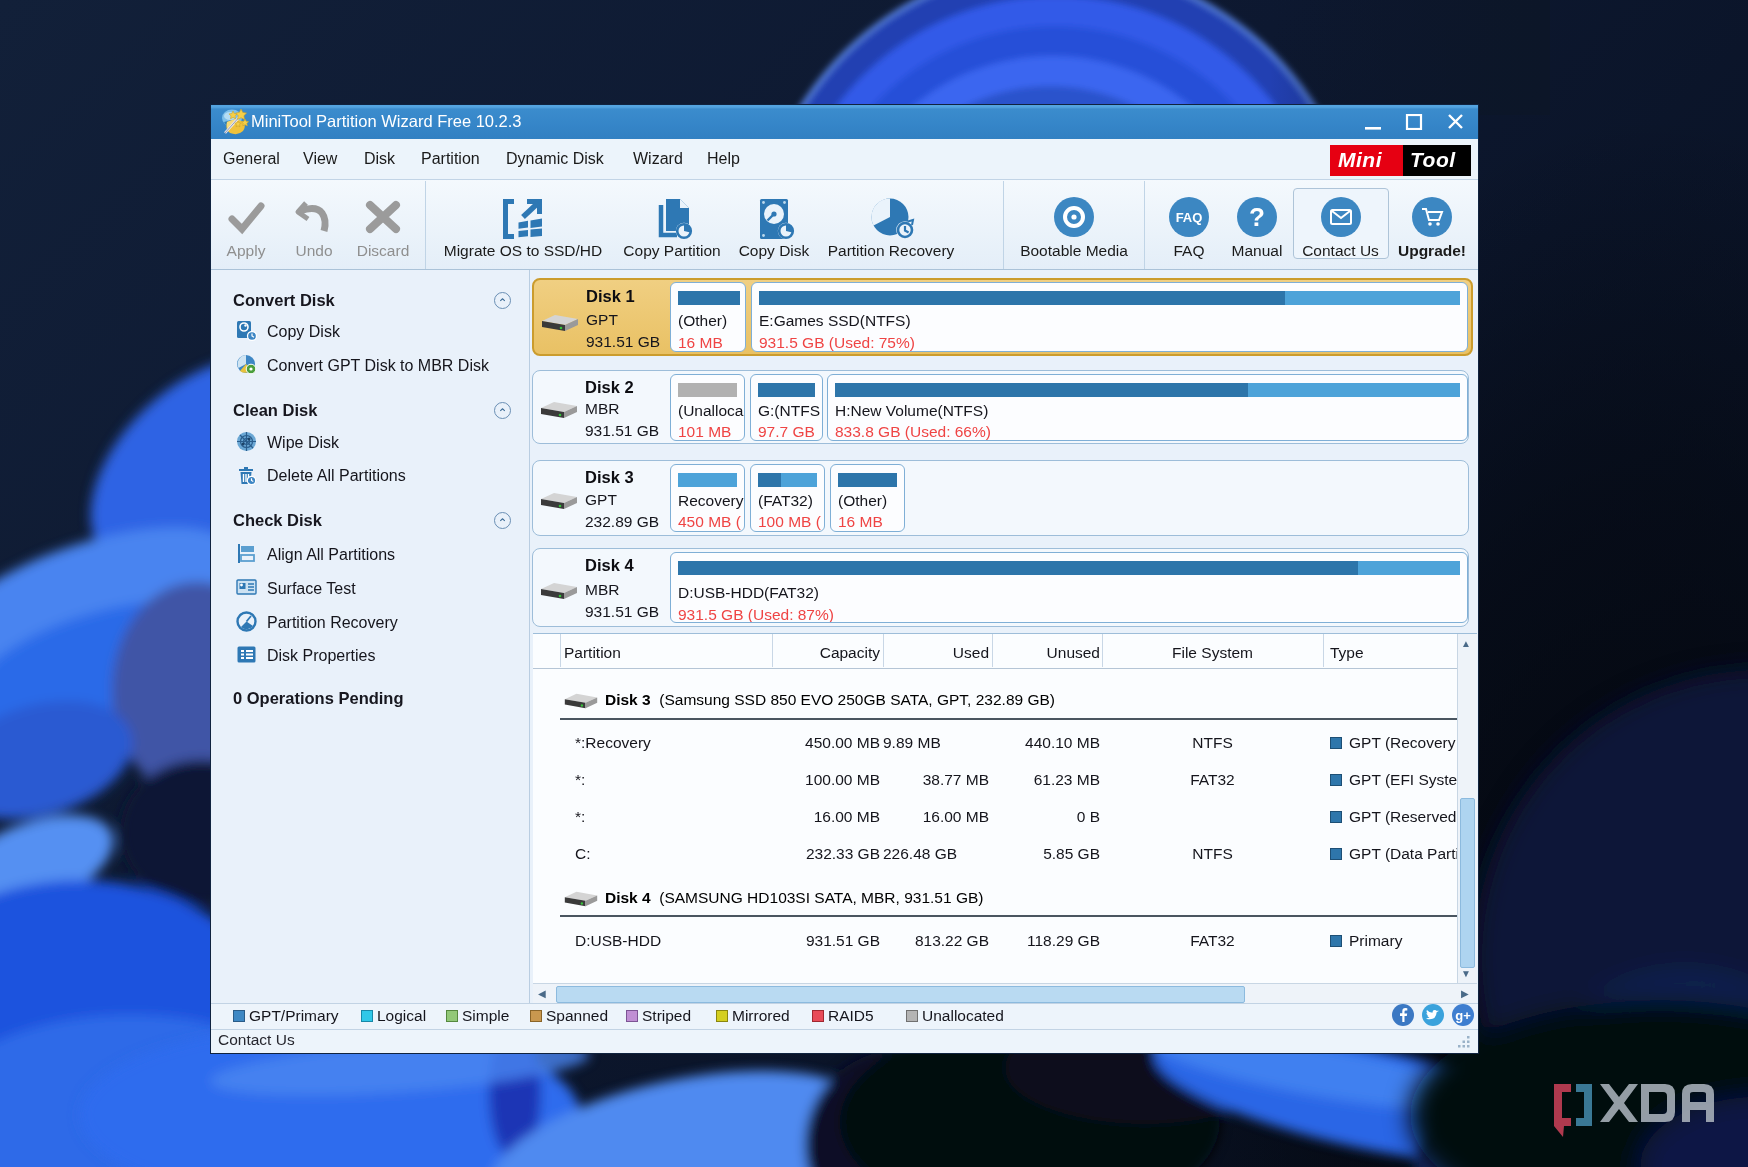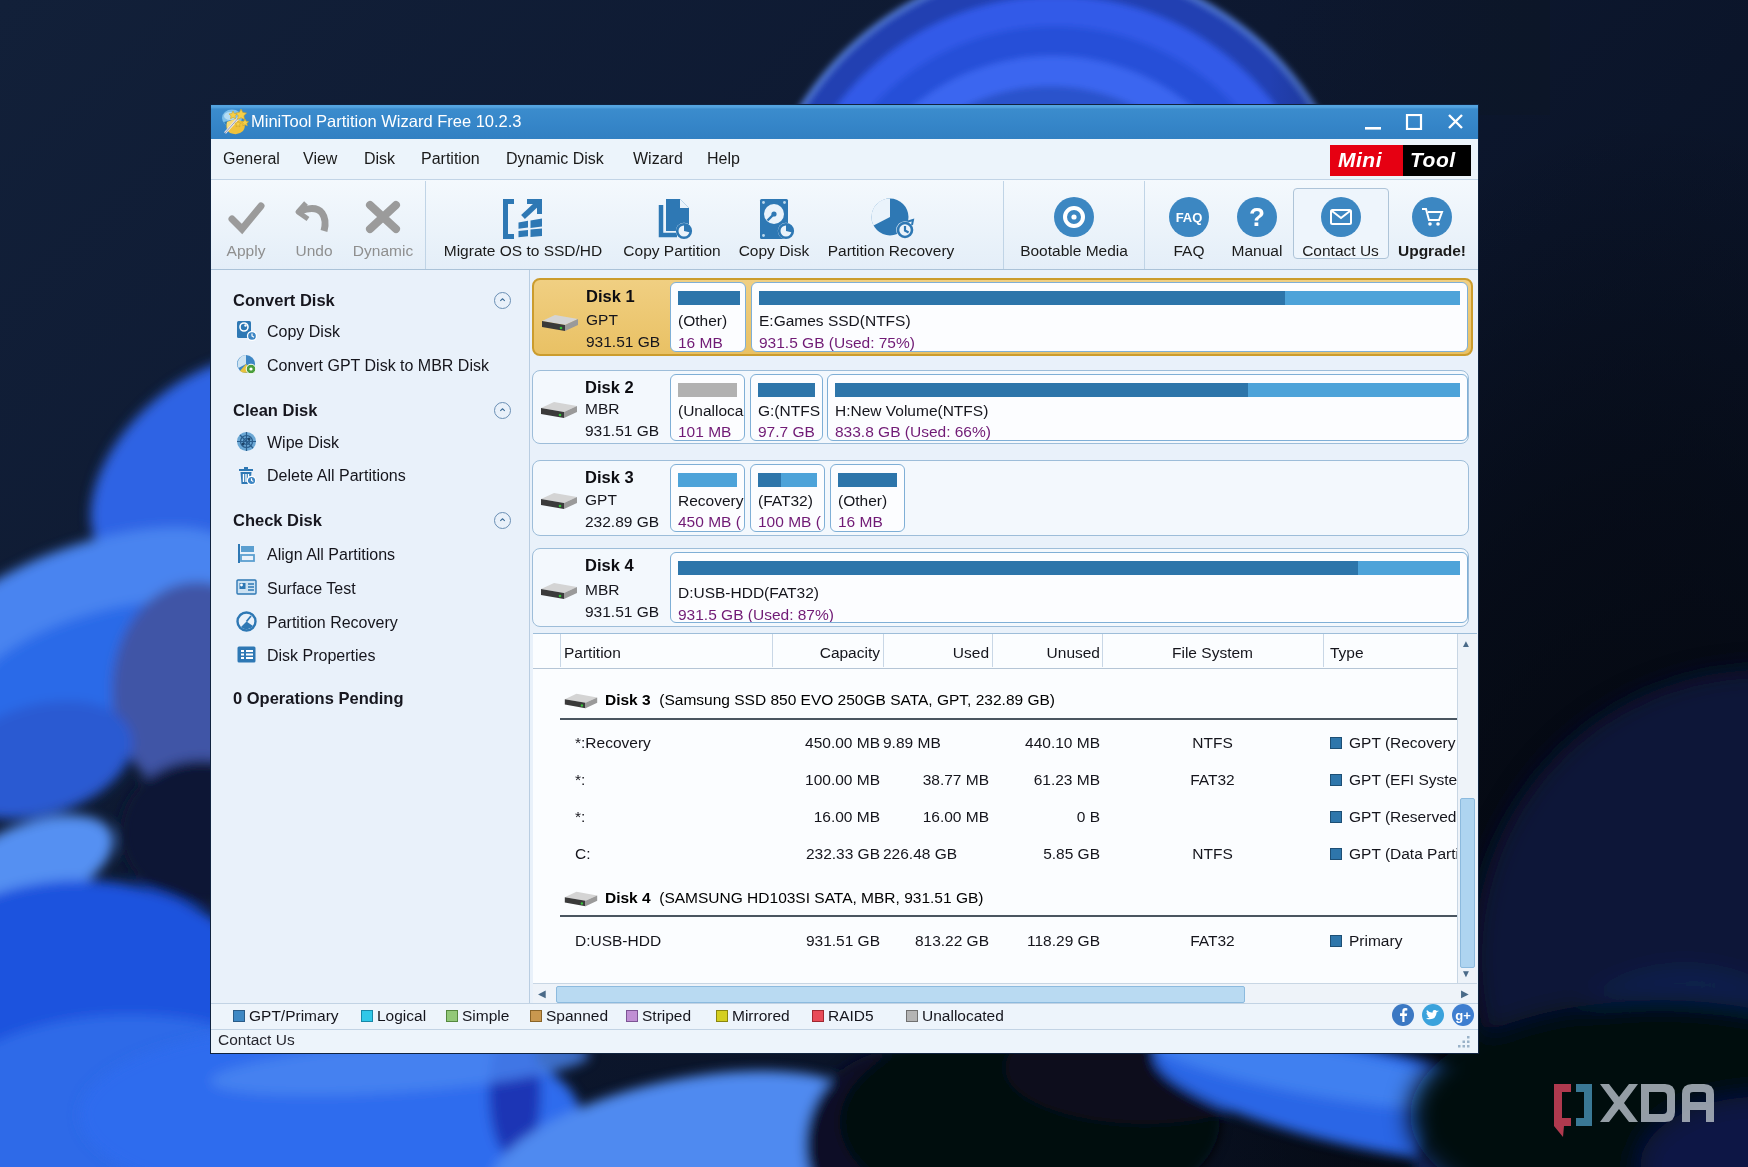--- a/index.html
+++ b/index.html
@@ -23,21 +23,21 @@
 .chev { position:absolute; left:283px; width:17px; height:17px; border:1px solid #6a8fb4; border-radius:50%; color:#3a6a96; font-size:12px; text-align:center; line-height:20px; }
 #main { position:absolute; left:319px; top:165px; width:948px; height:733px; background:#e9f1fa; }
 .dbox { position:absolute; left:2px; width:939px; background:#f3f8fd; border:1px solid #9dbdd9; border-radius:8px; }
 .dbox.sel { background:linear-gradient(#f0cf82,#e9c164); border:2px solid #cb9c2d; }
 .dname { position:absolute; left:52px; top:7px; font-size:16.5px; font-weight:bold; color:#0d0d12; }
 .dline { position:absolute; left:52px; font-size:15.5px; color:#15151c; }
 .dico { position:absolute; left:6px; top:32px; }
 .pb { position:absolute; background:#fcfdff; border:1px solid #7fafd6; border-radius:6px; overflow:hidden; }
 .pbar { position:absolute; left:7px; top:8px; height:14px; background:#2d75aa; }
 .pt1 { position:absolute; left:7px; top:29px; font-size:15.5px; color:#15151c; white-space:nowrap; }
-.pt2 { position:absolute; left:7px; top:51px; font-size:15.5px; color:#701a75; white-space:nowrap; }
+.pt2 { position:absolute; left:7px; top:51px; font-size:15.5px; color:#ef4444; white-space:nowrap; }
 #tablewrap { position:absolute; left:3px; top:363px; width:944px; height:371px; background:#fbfdff; border-top:1px solid #9dbdd9; }
 .th { position:absolute; top:0; height:35px; line-height:37px; font-size:15.5px; color:#15151c; }
 .tvline { position:absolute; top:0; width:1px; height:33px; background:#c9d7e6; }
 .trow { position:absolute; height:37px; line-height:37px; font-size:15.5px; color:#15151c; width:100%; }
 .tc { position:absolute; top:0; height:37px; }
 #legend { position:absolute; left:0; top:898px; width:1267px; height:26px; background:#edf4fb; border-top:1px solid #c2d3e4; }
 .lsq { position:absolute; top:6px; width:12px; height:12px; }
 .llb { position:absolute; top:3px; font-size:15.5px; color:#15151c; }
 #status { position:absolute; left:0; top:924px; width:1267px; height:24px; background:#edf4fb; border-top:1px solid #c2d3e4; font-size:15.5px; color:#26262e; }
 </style>
@@ -184,21 +184,21 @@
       <svg class="tico" width="44" height="40" viewBox="0 0 44 40">
           <path d="M14,6 L6,15 L16,22" stroke="#9b9b9b" stroke-width="5" fill="none" stroke-linejoin="round"></path>
           <path d="M8,14 q16,-6 22,2 q5,7 2,18" stroke="#9b9b9b" stroke-width="7" fill="none"></path>
         </svg>
       <div class="tlbl">Undo</div>
     </div>
     <div class="tbtn" style="left:134px;width:76px;color:#8f8f8f">
       <svg class="tico" width="42" height="40" viewBox="0 0 42 40">
           <path d="M8,8 L34,32 M34,8 L8,32" stroke="#9b9b9b" stroke-width="8" stroke-linecap="round"></path>
         </svg>
-      <div class="tlbl">Dynamic</div>
+      <div class="tlbl">Discard</div>
     </div>
     <div class="tbtn" style="left:222px;width:180px">
       <svg class="tico" width="46" height="44" viewBox="0 0 46 44">
         <path d="M14,4.5 H5.5 V39.5 H14" stroke="#2e78b4" stroke-width="5" fill="none"></path>
         <path d="M27,4.5 h12.5 v12.5" stroke="#2e78b4" stroke-width="5" fill="none"></path>
         <path d="M38,6 L23,20" stroke="#2e78b4" stroke-width="5.5"></path>
         <g fill="#2e78b4">
           <path d="M18.5,25.5 L28,23.8 L28,30.5 L18.5,31.7 z"></path>
           <path d="M30.5,23.4 L42,21.4 L42,29.6 L30.5,30.9 z"></path>
           <path d="M18.5,34 L28,32.9 L28,39.3 L18.5,40.2 z"></path>

